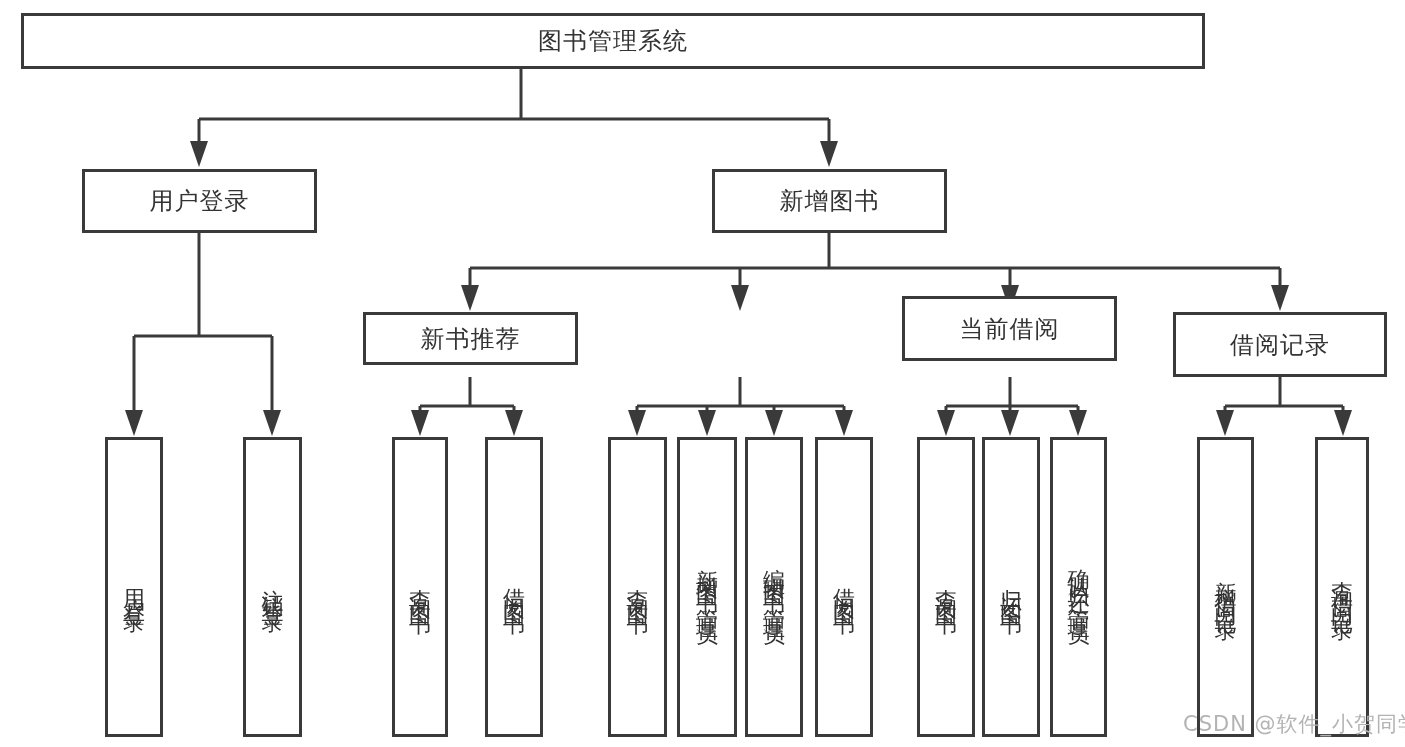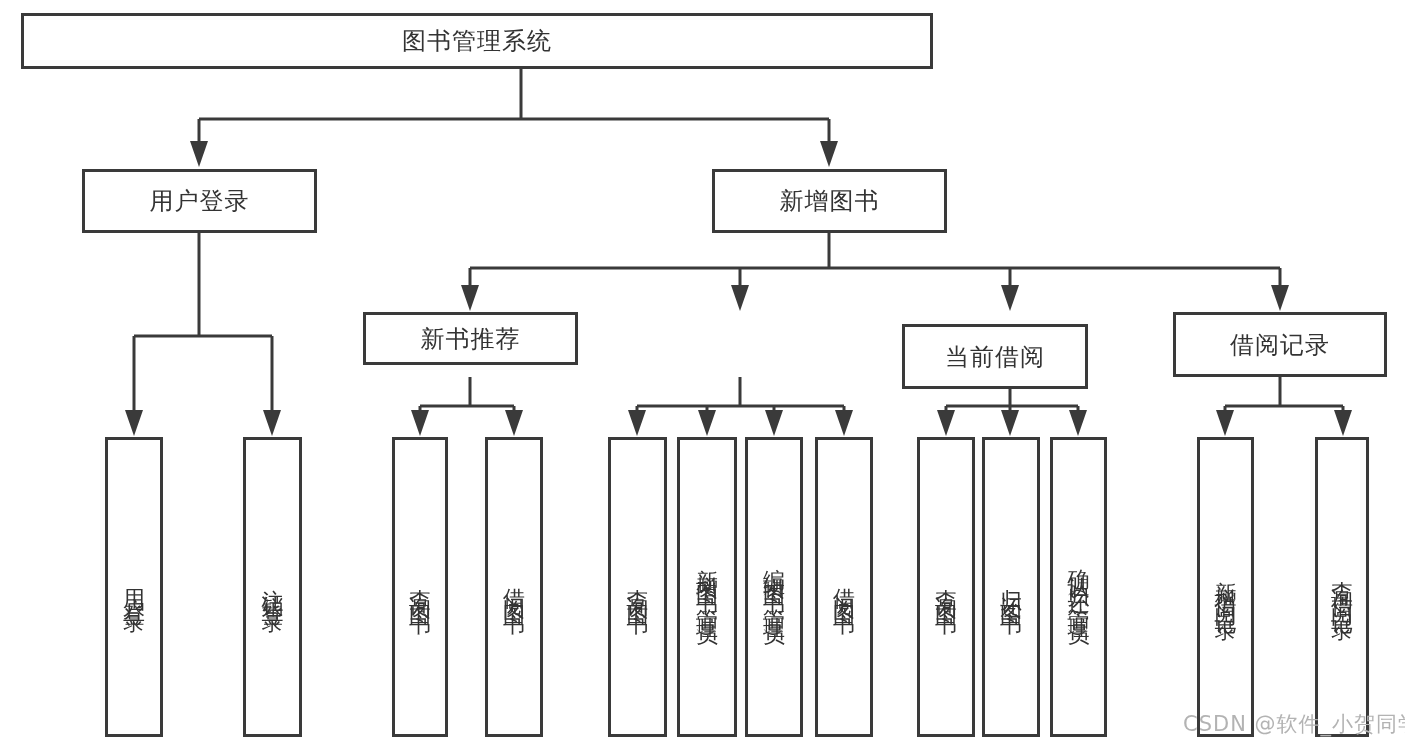--- a/index.html
+++ b/index.html
@@ -88,27 +88,27 @@
       <line x1="1010" y1="406" x2="1010" y2="418" stroke="#3a3a3a" stroke-width="3"></line>
       <polygon points="1001,410 1019,410 1010,436" fill="#3a3a3a"></polygon>
       <line x1="1078" y1="406" x2="1078" y2="418" stroke="#3a3a3a" stroke-width="3"></line>
       <polygon points="1069,410 1087,410 1078,436" fill="#3a3a3a"></polygon>
       <line x1="1225" y1="406" x2="1225" y2="418" stroke="#3a3a3a" stroke-width="3"></line>
       <polygon points="1216,410 1234,410 1225,436" fill="#3a3a3a"></polygon>
       <line x1="1343" y1="406" x2="1343" y2="418" stroke="#3a3a3a" stroke-width="3"></line>
       <polygon points="1334,410 1352,410 1343,436" fill="#3a3a3a"></polygon>
     </svg>
 
-  <div class="box root" style="left:21px;top:13px;width:912px;height:56px">图书管理系统</div>
+  <div class="box root" style="left:21px;top:13px;width:1184px;height:56px">图书管理系统</div>
 
   <div class="box hbox" style="left:82px;top:169px;width:235px;height:64px">用户登录</div>
   <div class="box hbox" style="left:712px;top:169px;width:235px;height:64px">新增图书</div>
 
   <div class="box hbox" style="left:363px;top:312px;width:215px;height:53px">新书推荐</div>
-  <div class="box hbox" style="left:902px;top:324px;width:186px;height:65px">当前借阅</div>
+  <div class="box hbox" style="left:902px;top:296px;width:215px;height:65px">当前借阅</div>
   <div class="box hbox" style="left:1173px;top:312px;width:214px;height:65px">借阅记录</div>
 
   <div class="box vbox" style="left:105px;top:437px;width:58px;height:300px">用户登录</div>
   <div class="box vbox" style="left:243px;top:437px;width:59px;height:300px">注销登录</div>
 
   <div class="box vbox" style="left:392px;top:437px;width:56px;height:300px">查询图书</div>
   <div class="box vbox" style="left:485px;top:437px;width:58px;height:300px">借阅图书</div>
 
   <div class="box vbox" style="left:608px;top:437px;width:59px;height:300px">查询图书</div>
   <div class="box vbox" style="left:677px;top:437px;width:60px;height:300px">新增图书（管理员）</div>

